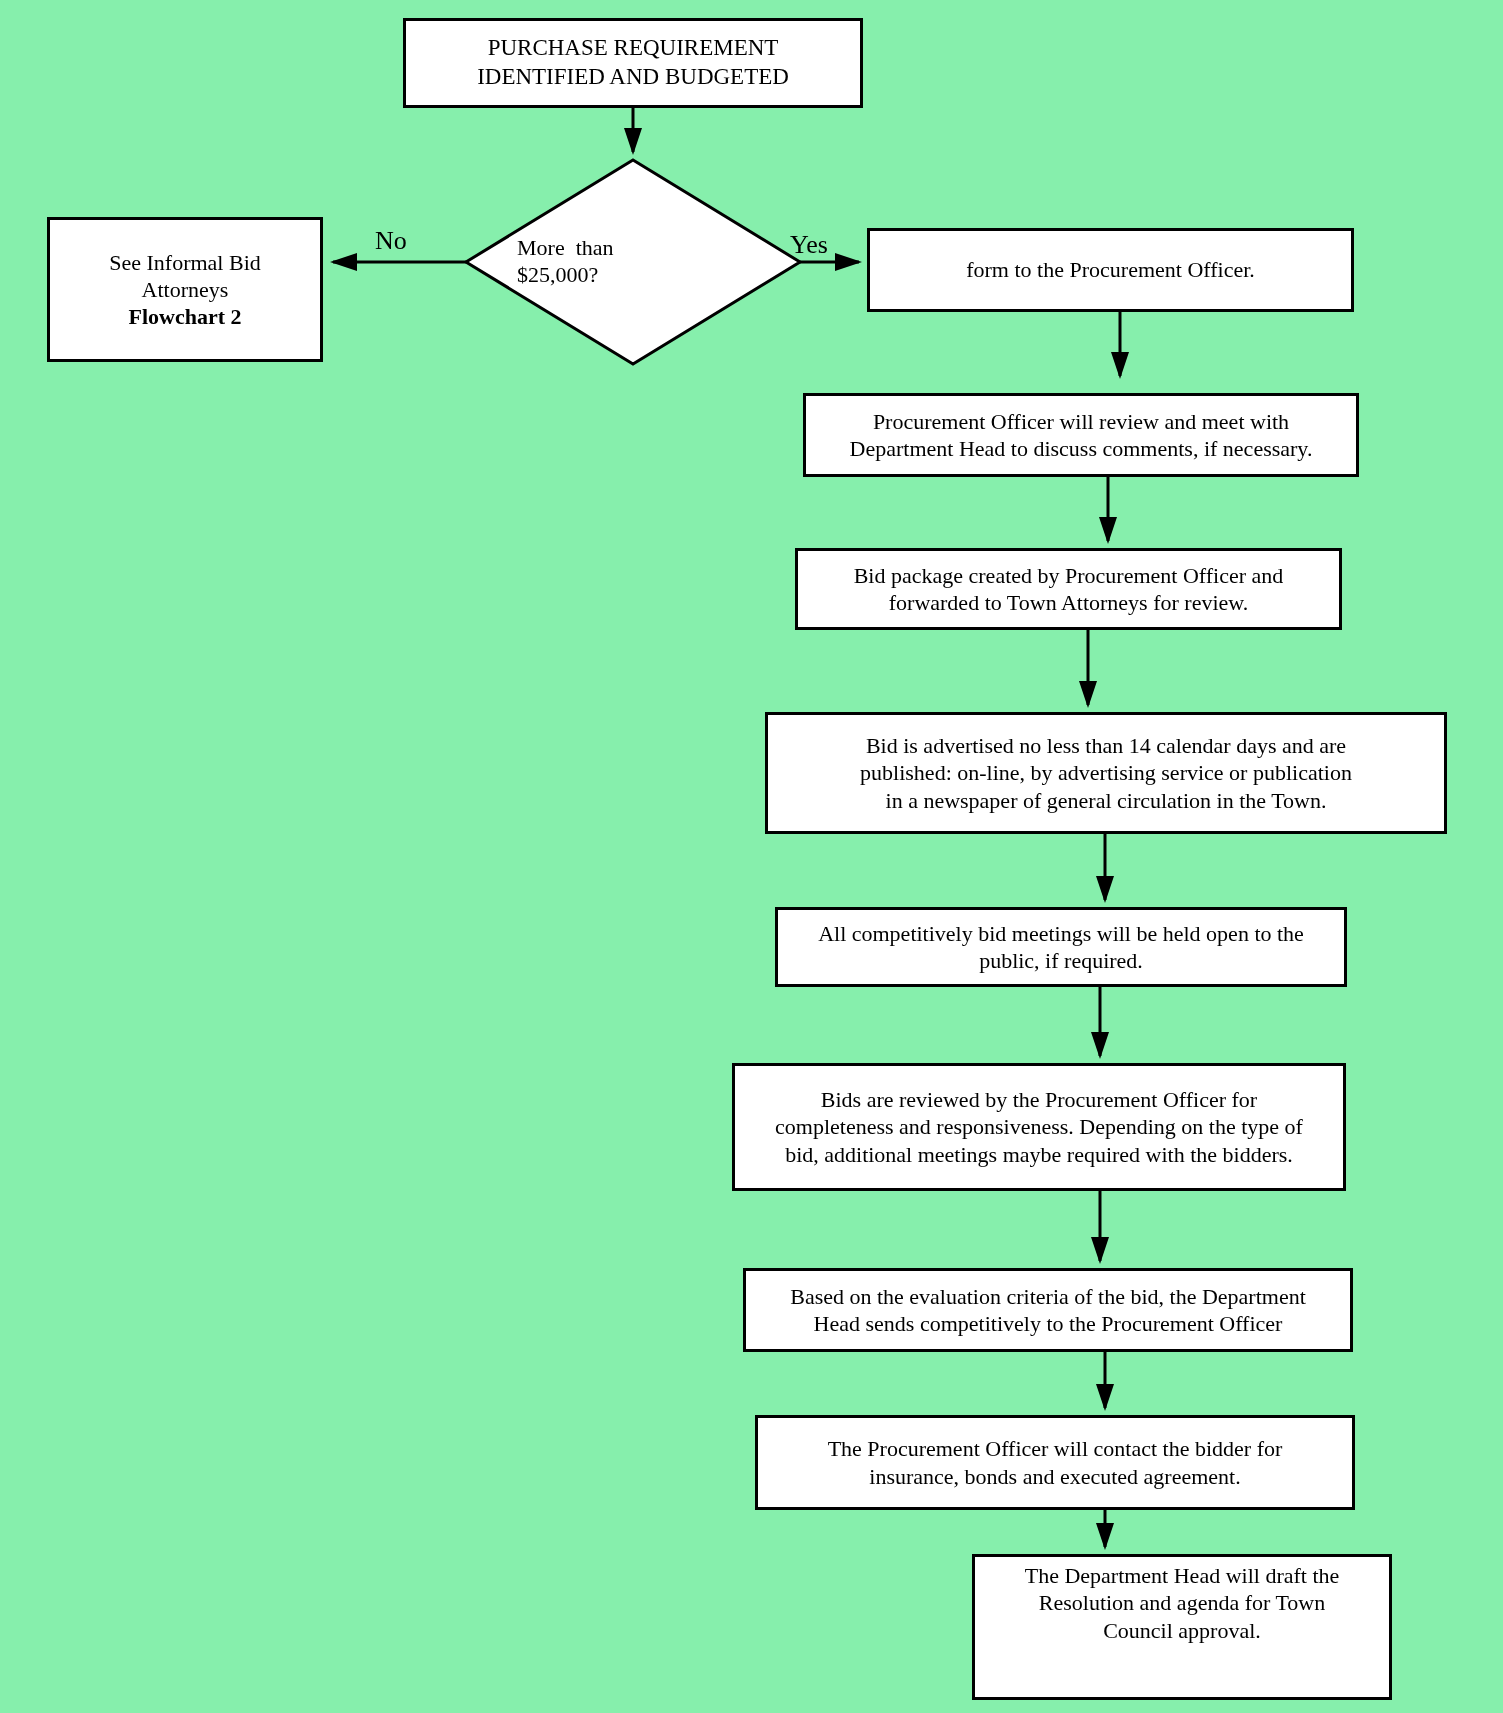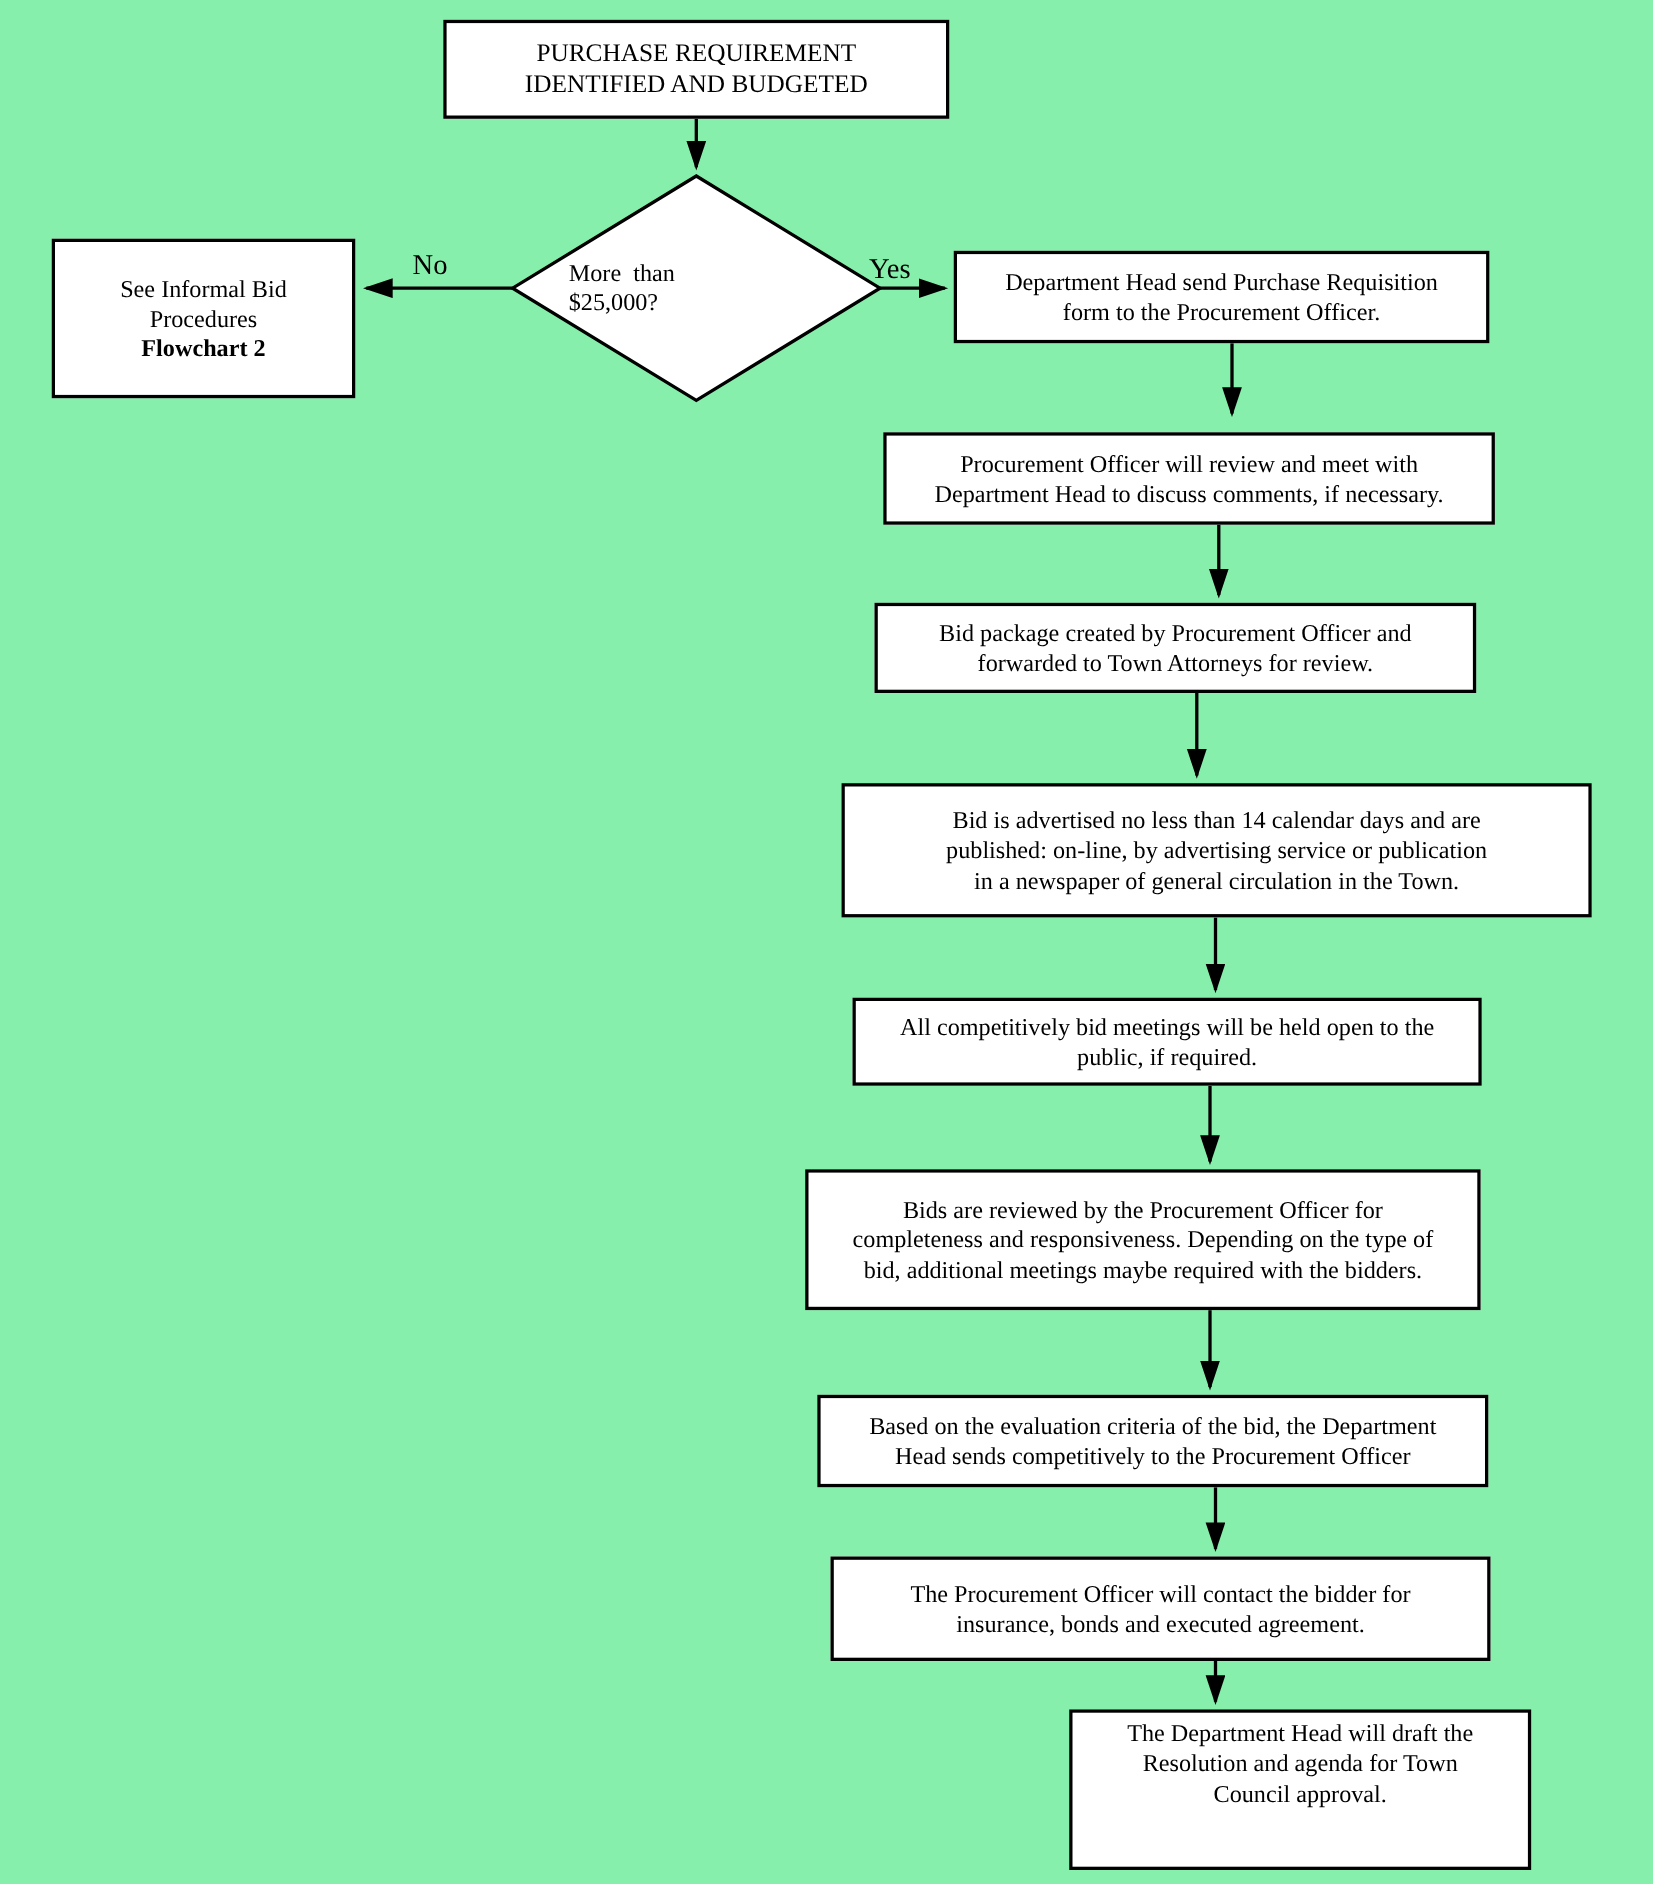--- a/index.html
+++ b/index.html
@@ -91,26 +91,25 @@
     <span>More  than</span>
     <span>$25,000?</span>
   </div>
 
   <div class="edge-label" style="left:375px; top:228px;">No</div>
 
   <div class="edge-label" style="left:790px; top:232px;">Yes</div>
 
   <div class="node" style="left:47px; top:217px; width:276px; height:145px;">
     <span>See Informal Bid</span>
-    <span>Procedures</span>
+    <span>Attorneys</span>
     <span class="bold-line">Flowchart 2</span>
   </div>
 
   <div class="node" style="left:867px; top:228px; width:487px; height:84px;">
-    <span>Department Head send Purchase Requisition</span>
     <span>form to the Procurement Officer.</span>
   </div>
 
   <div class="node" style="left:803px; top:393px; width:556px; height:84px;">
     <span>Procurement Officer will review and meet with</span>
     <span>Department Head to discuss comments, if necessary.</span>
   </div>
 
   <div class="node" style="left:795px; top:548px; width:547px; height:82px;">
     <span>Bid package created by Procurement Officer and</span>

